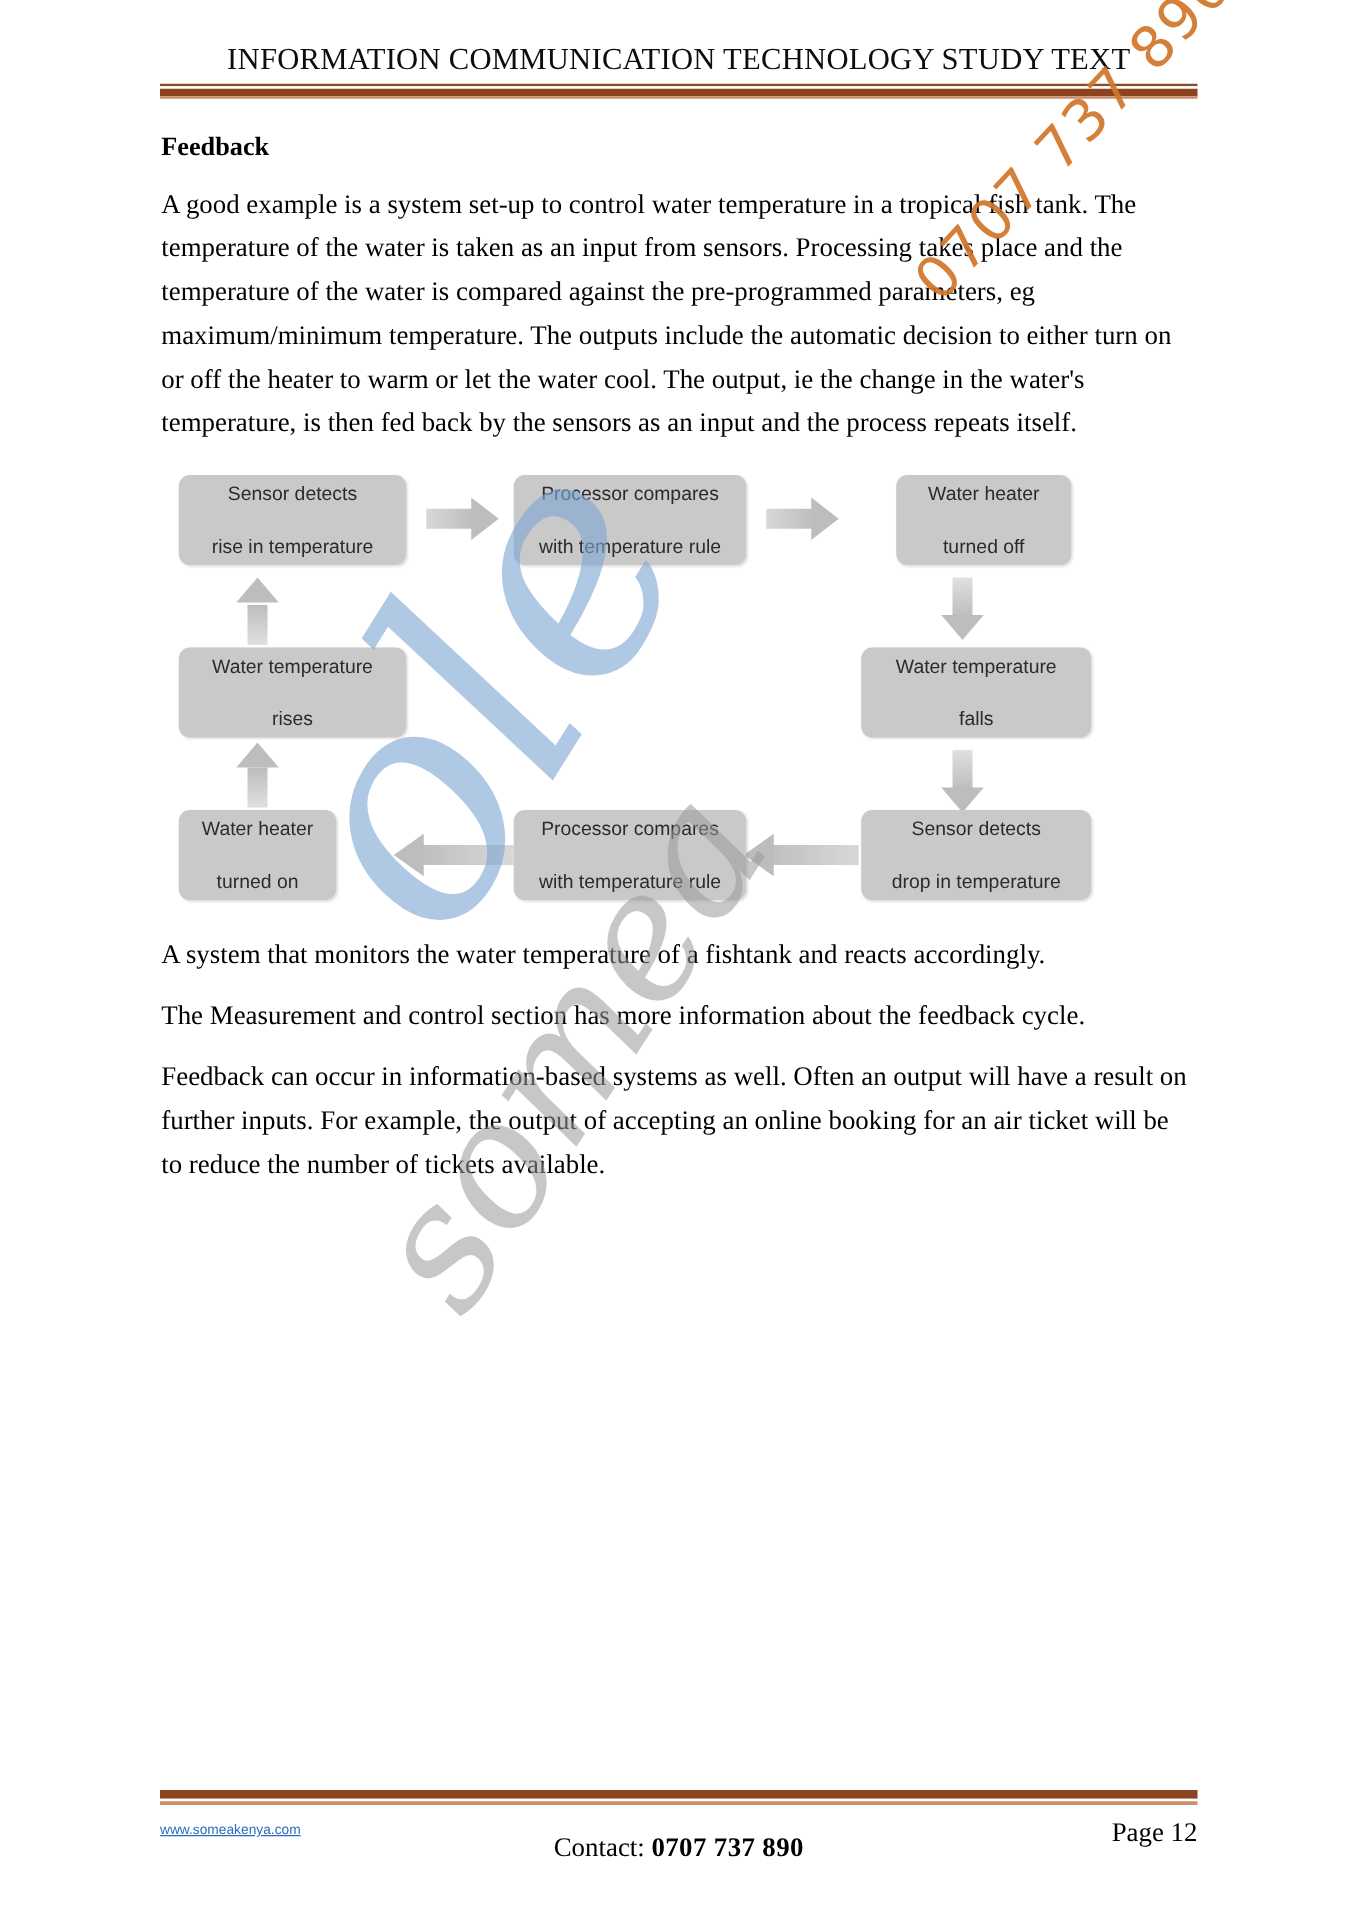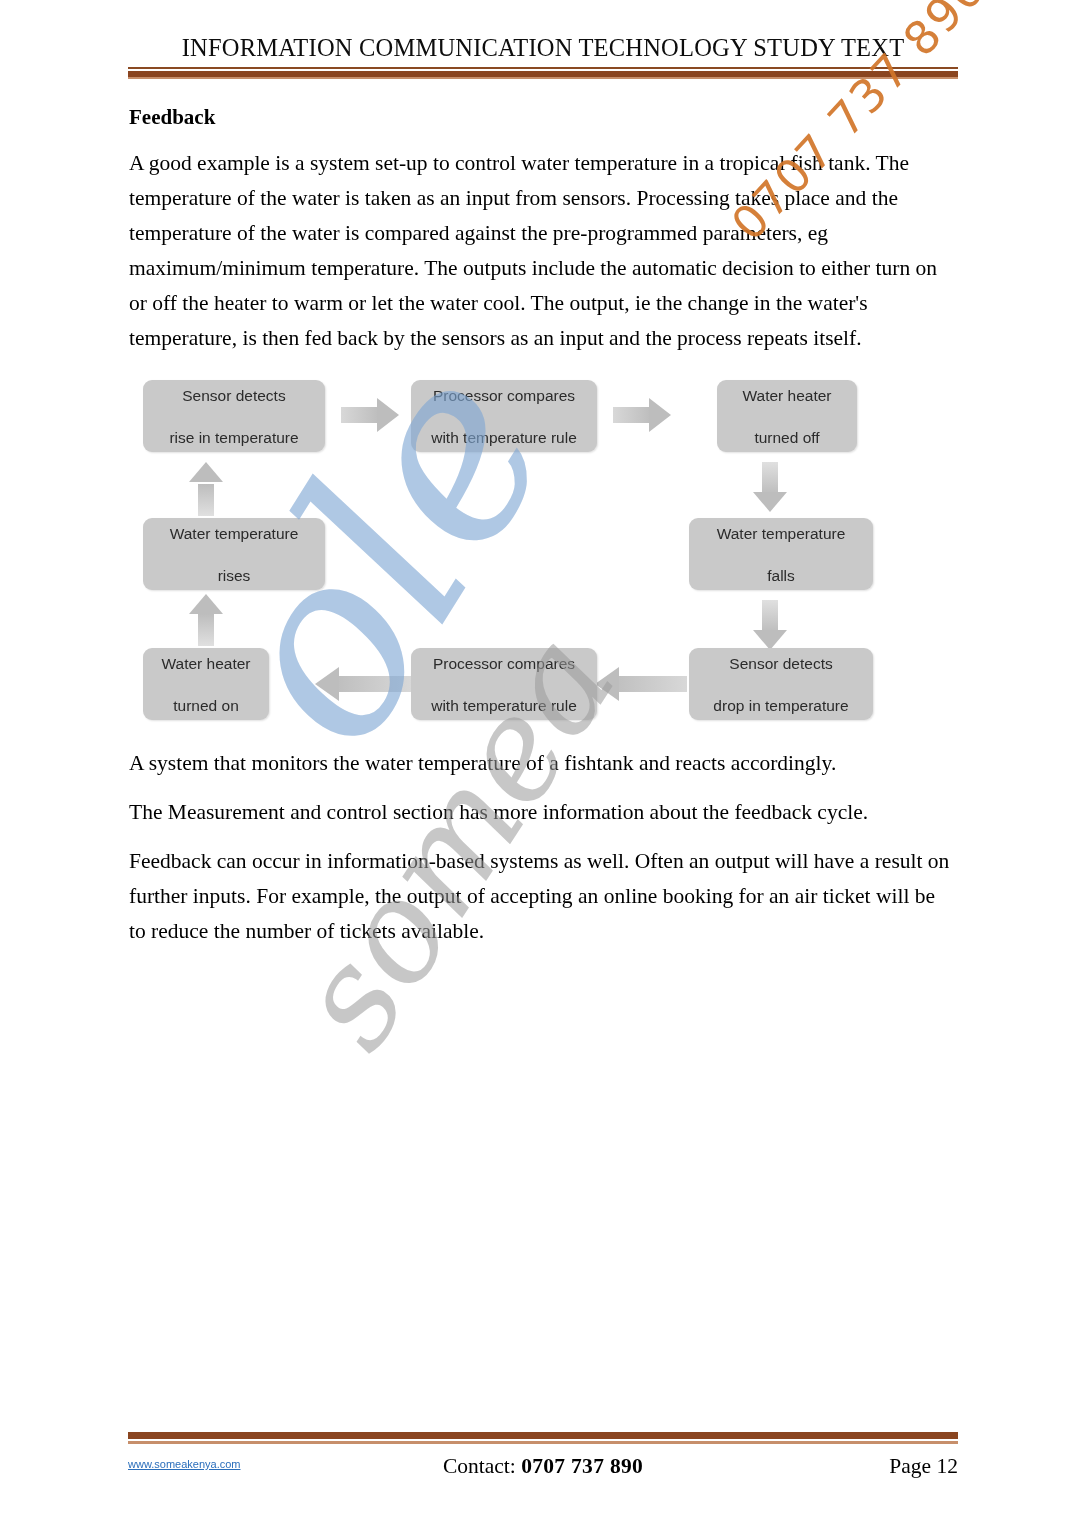--- a/index.html
+++ b/index.html
@@ -217,21 +217,21 @@
   }
   .footer-url {
     position: absolute;
     left: 0; top: 4px;
     color: #2a6ebb;
     font-family: "Liberation Sans", "DejaVu Sans", sans-serif;
     font-size: 11px;
   }
   .footer-contact {
     position: absolute;
-    left: 0; right: 0; top: 0;
+    left: 0; right: 0; top: 12px;
     text-align: center;
     font-size: 21.5px;
   }
   .footer-contact .lbl { font-weight: normal; }
   .footer-contact .num { font-weight: bold; letter-spacing: 0.3px; }
   .footer-page {
     position: absolute;
     right: 0; top: 0;
     font-size: 21.5px;
     margin-left: 32px;

